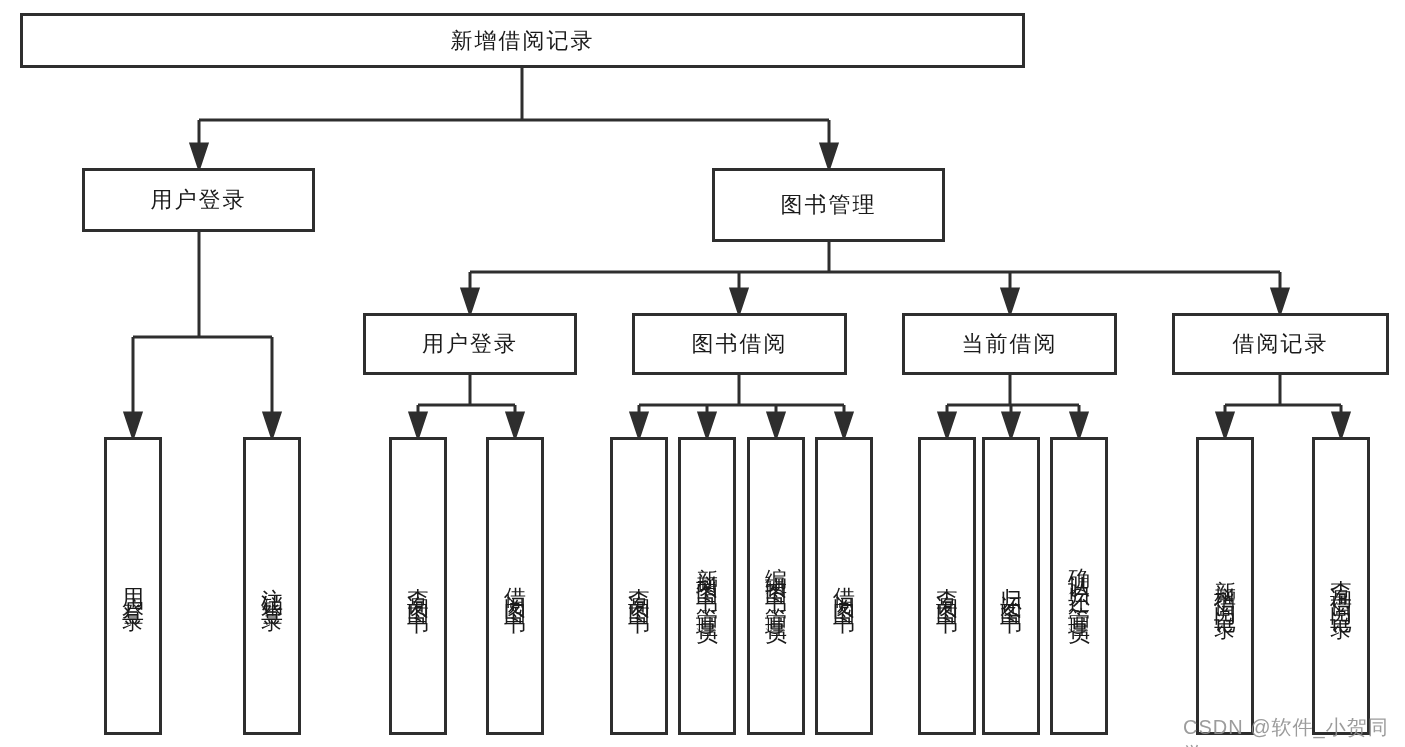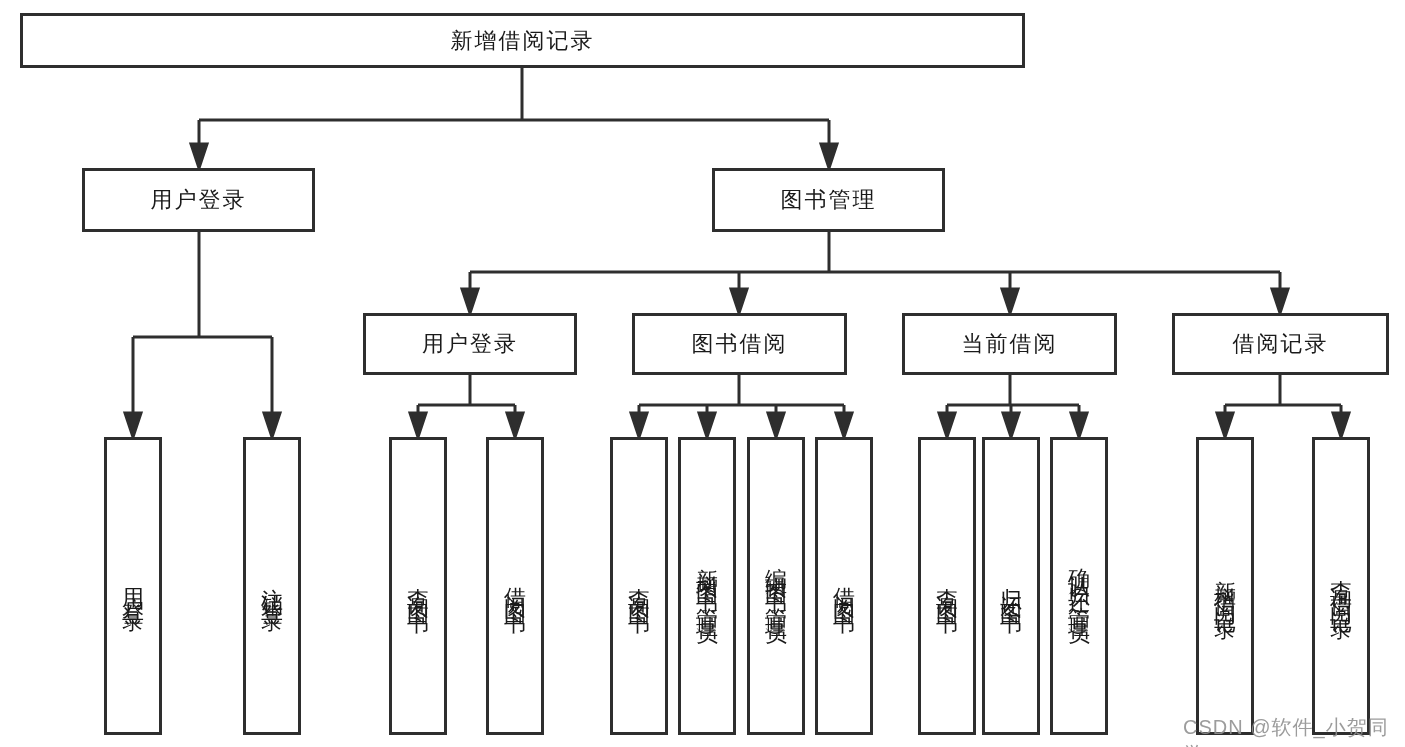--- a/index.html
+++ b/index.html
@@ -124,21 +124,21 @@
     </g>
   </svg>
 
   <div class="hbox" style="left:20px; top:13px; width:1005px; height:55px;">
     <span>新增借阅记录</span>
   </div>
 
   <div class="hbox" style="left:82px; top:168px; width:233px; height:64px;">
     <span>用户登录</span>
   </div>
-  <div class="hbox" style="left:712px; top:168px; width:233px; height:64px;">
+  <div class="hbox" style="left:712px; top:168px; width:233px; height:74px;">
     <span>图书管理</span>
   </div>
 
   <div class="hbox" style="left:363px; top:313px; width:214px; height:62px;">
     <span>用户登录</span>
   </div>
   <div class="hbox" style="left:632px; top:313px; width:215px; height:62px;">
     <span>图书借阅</span>
   </div>
   <div class="hbox" style="left:902px; top:313px; width:215px; height:62px;">

